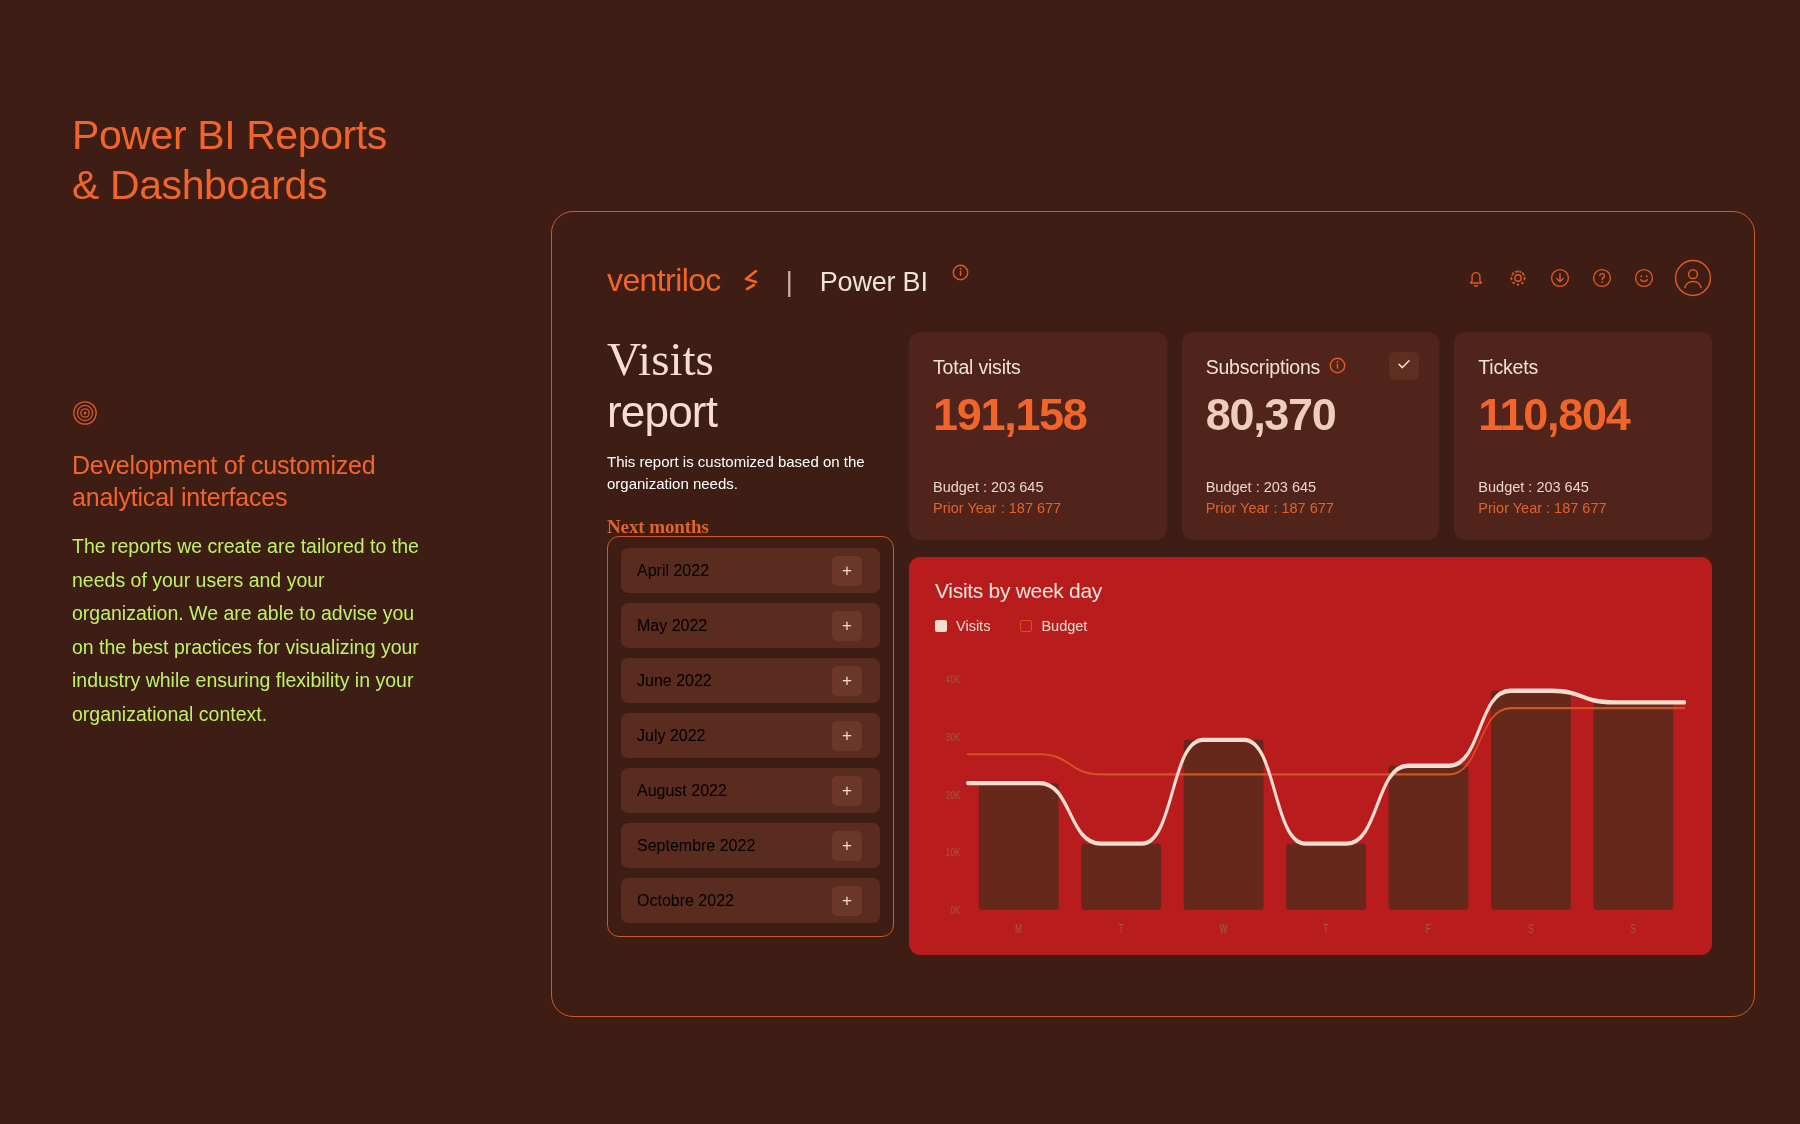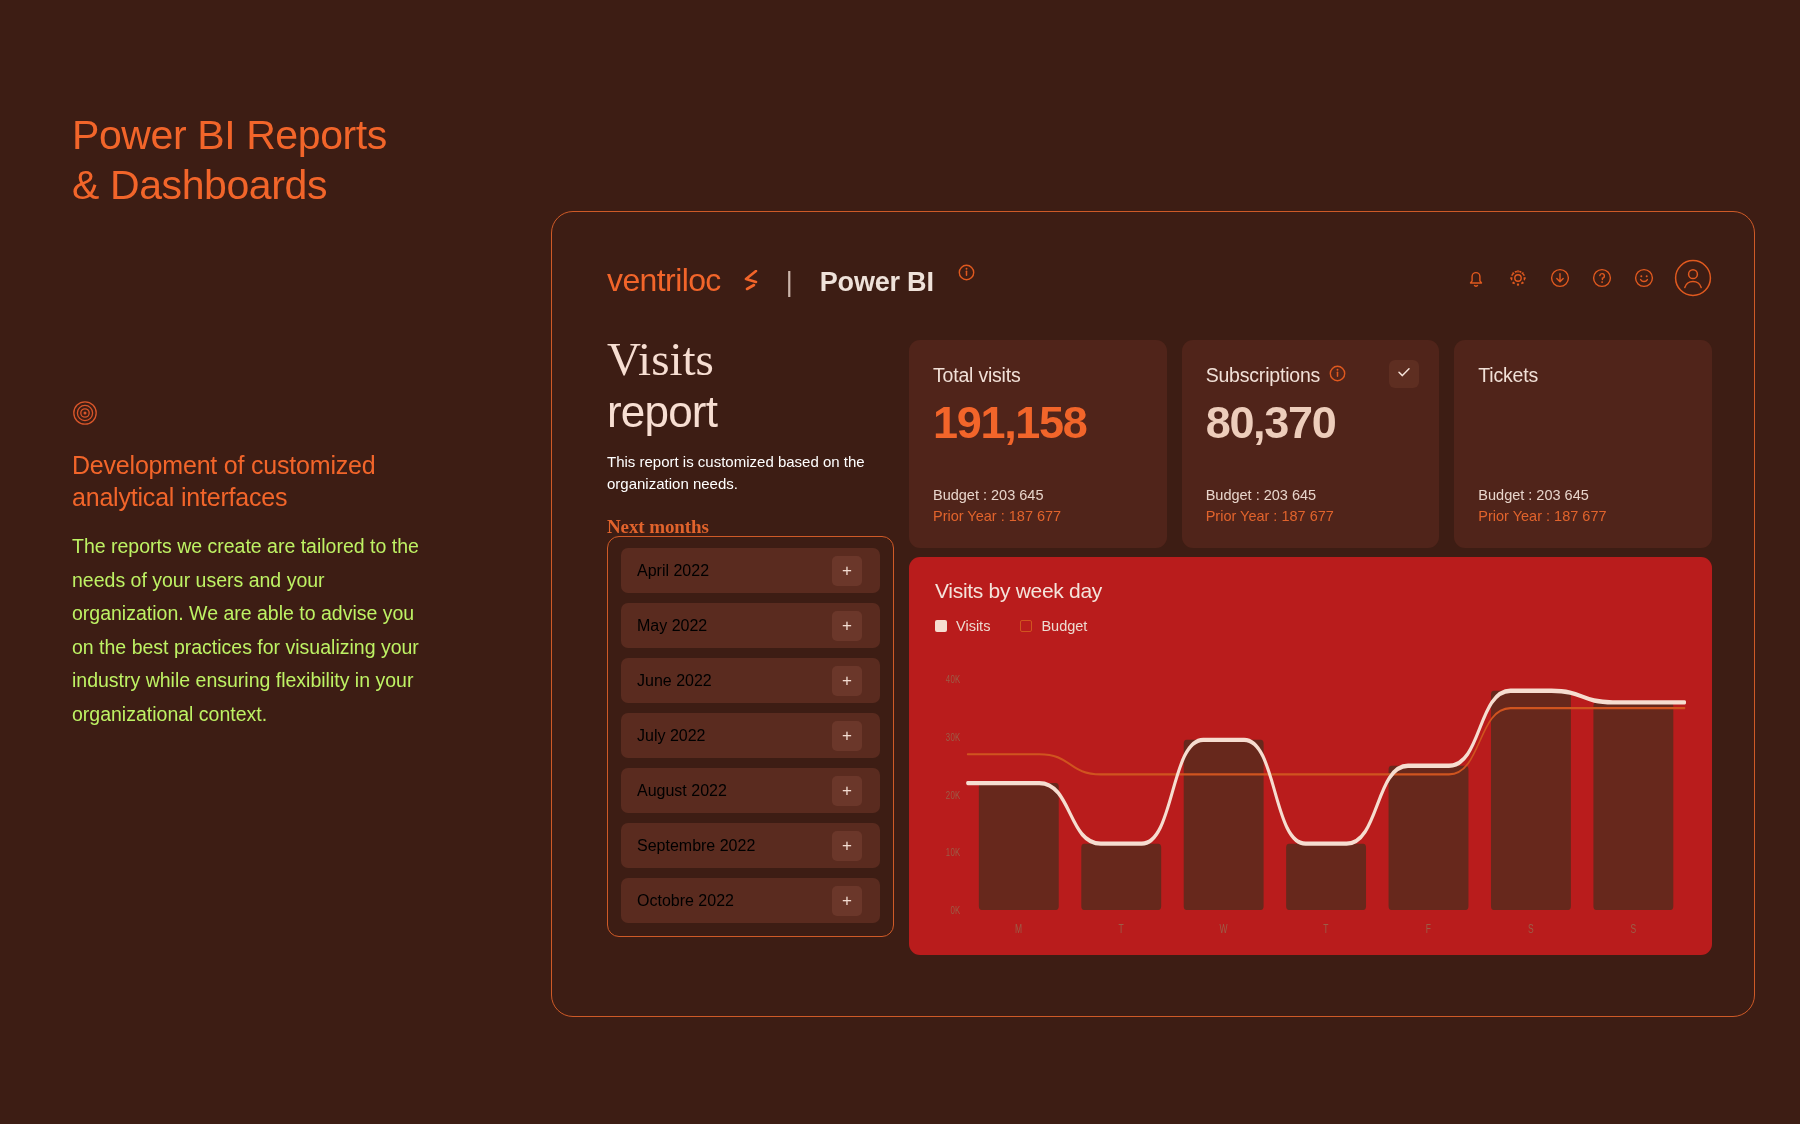--- a/index.html
+++ b/index.html
@@ -116,21 +116,21 @@
     font-size: 27px;
     color: #cbb5ab;
     margin: 0 11px 0 12px;
     font-weight: 300;
   }
 
   .brand-product {
     font-size: 27px;
     color: #efe2da;
     letter-spacing: -0.2px;
-    font-weight: 700;
+    font-weight: 400;
   }
 
   .brand-info {
     margin-left: 8px;
     position: relative;
     top: -10px;
   }
 
   .appbar-icons {
     display: flex;
@@ -215,26 +215,25 @@
     font-size: 17px;
     line-height: 30px;
     text-align: center;
     font-weight: 300;
   }
 
   
   .kpi-row {
     position: absolute;
     left: 357px;
-    top: 128px;
+    top: 120px;
     right: 42px;
     height: 208px;
     display: flex;
     gap: 15px;
-    justify-content: flex-end;
   }
 
   .kpi-card {
     flex: 1;
     background: #50241a;
     border-radius: 11px;
     padding: 22px 24px 20px 24px;
     position: relative;
   }
 
@@ -506,20 +505,21 @@
       <div class="kpi-foot">
         <div class="kpi-budget">Budget : 203 645</div>
         <div class="kpi-prior">Prior Year : 187 677</div>
       </div>
     </div>
 
     <div class="kpi-card">
       <div class="kpi-head">
         <span class="kpi-label">Tickets</span>
       </div>
+      <div class="kpi-value accent">110,804</div>
       <div class="kpi-foot">
         <div class="kpi-budget">Budget : 203 645</div>
         <div class="kpi-prior">Prior Year : 187 677</div>
       </div>
     </div>
   </div>
 
   <div class="chart-panel">
     <div class="chart-title">Visits by week day</div>
 

